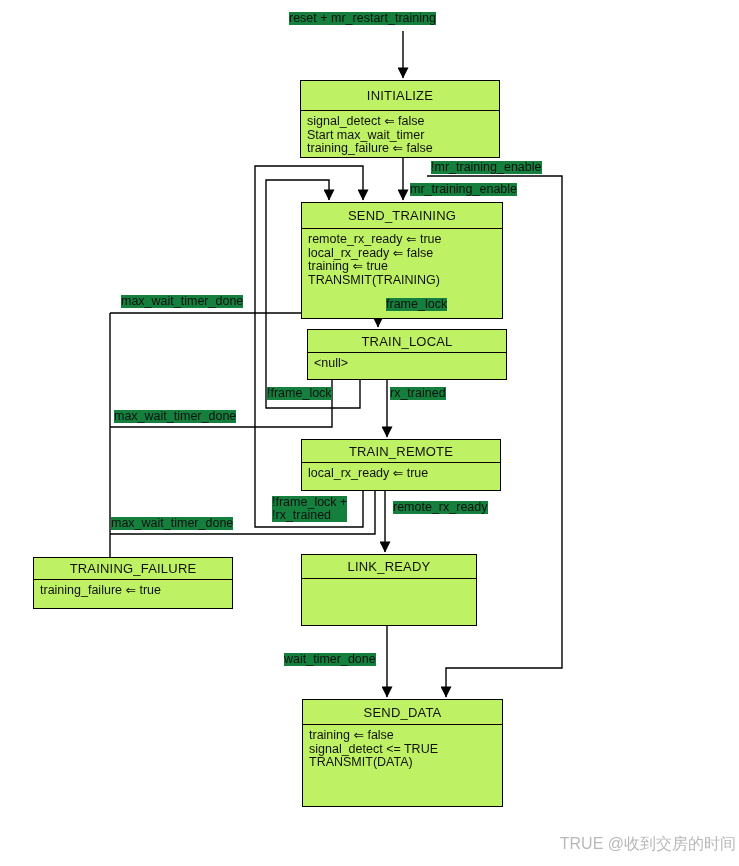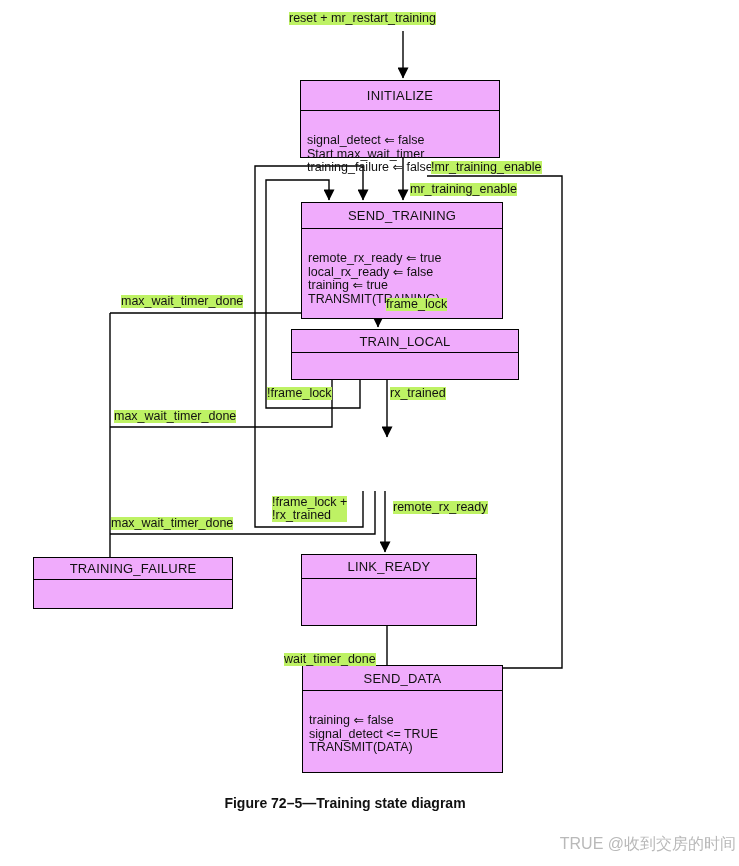--- a/index.html
+++ b/index.html
@@ -2,32 +2,32 @@
 <html><head>
 <meta charset="utf-8">
 <style>
   html,body{margin:0;padding:0;background:#ffffff;}
   #stage{
     position:relative;width:739px;height:866px;background:#ffffff;overflow:hidden;
     font-family:"Liberation Sans","DejaVu Sans",sans-serif;color:#111;
   }
   #wires{position:absolute;left:0;top:0;width:739px;height:866px;}
   .state{
-    position:absolute;box-sizing:border-box;border:1.5px solid #000;background:#f0abfc;
+    position:absolute;box-sizing:border-box;border:1.5px solid #000;background:#bef264;
   }
   .state-title{
     box-sizing:border-box;border-bottom:1.5px solid #000;display:flex;
     align-items:center;justify-content:center;font-size:13px;letter-spacing:.2px;
     white-space:nowrap;
   }
   .state-body{
-    padding:4px 0 0 6px;font-size:12.5px;line-height:13.5px;white-space:nowrap;margin-top:19px;
+    padding:4px 0 0 6px;font-size:12.5px;line-height:13.5px;white-space:nowrap;
   }
   .tlabel{
-    position:absolute;font-size:12.5px;line-height:13px;white-space:nowrap;background:#bef264;
+    position:absolute;font-size:12.5px;line-height:13px;white-space:nowrap;background:#15803d;
   }
   .caption{
     position:absolute;left:145px;top:795px;width:400px;text-align:center;
     font-size:14px;font-weight:bold;white-space:nowrap;
   }
   .watermark{
     position:absolute;right:3px;top:834px;font-size:16px;color:#b9b9b9;white-space:nowrap;
   }
 </style>
 </head>
@@ -70,34 +70,46 @@
   <div class="state" style="left:301px;top:202px;width:202px;height:117px">
     <div class="state-title" style="height:26px">SEND_TRAINING</div>
     <div class="state-body">
       <div>remote_rx_ready ⇐ true</div>
       <div>local_rx_ready ⇐ false</div>
       <div>training ⇐ true</div>
       <div>TRANSMIT(TRAINING)</div>
     </div>
   </div>
 
-  <div class="state" style="left:291px;top:329px;width:228px;height:51px">
+  <div class="state" style="left:307px;top:329px;width:200px;height:51px">
     <div class="state-title" style="height:23px">TRAIN_LOCAL</div>
+    <div class="state-body">
+      <div>&lt;null&gt;</div>
+    </div>
   </div>
 
+  <div class="state" style="left:301px;top:439px;width:200px;height:52px">
+    <div class="state-title" style="height:23px">TRAIN_REMOTE</div>
+    <div class="state-body">
+      <div>local_rx_ready ⇐ true</div>
+    </div>
+  </div>
 
   <div class="state" style="left:301px;top:554px;width:176px;height:72px">
     <div class="state-title" style="height:24px">LINK_READY</div>
   </div>
 
   <div class="state" style="left:33px;top:557px;width:200px;height:52px">
     <div class="state-title" style="height:22px">TRAINING_FAILURE</div>
+    <div class="state-body">
+      <div>training_failure ⇐ true</div>
+    </div>
   </div>
 
-  <div class="state" style="left:302px;top:665px;width:201px;height:108px">
+  <div class="state" style="left:302px;top:699px;width:201px;height:108px">
     <div class="state-title" style="height:25px">SEND_DATA</div>
     <div class="state-body">
       <div>training ⇐ false</div>
       <div>signal_detect &lt;= TRUE</div>
       <div>TRANSMIT(DATA)</div>
     </div>
   </div>
 
   <div class="tlabel" style="left:289px;top:12px">reset + mr_restart_training</div>
   <div class="tlabel" style="left:431px;top:161px">!mr_training_enable</div>
@@ -108,16 +120,15 @@
   <div class="tlabel" style="left:390px;top:387px">rx_trained</div>
   <div class="tlabel" style="left:114px;top:410px">max_wait_timer_done</div>
   <div class="tlabel" style="left:272px;top:496px">
     <div>!frame_lock +</div>
     <div>!rx_trained</div>
   </div>
   <div class="tlabel" style="left:111px;top:517px">max_wait_timer_done</div>
   <div class="tlabel" style="left:393px;top:501px">remote_rx_ready</div>
   <div class="tlabel" style="left:284px;top:653px">wait_timer_done</div>
 
-  <div class="caption">Figure 72–5—Training state diagram</div>
   <div class="watermark">TRUE @收到交房的时间</div>
 
 </div>
 
 </body></html>

